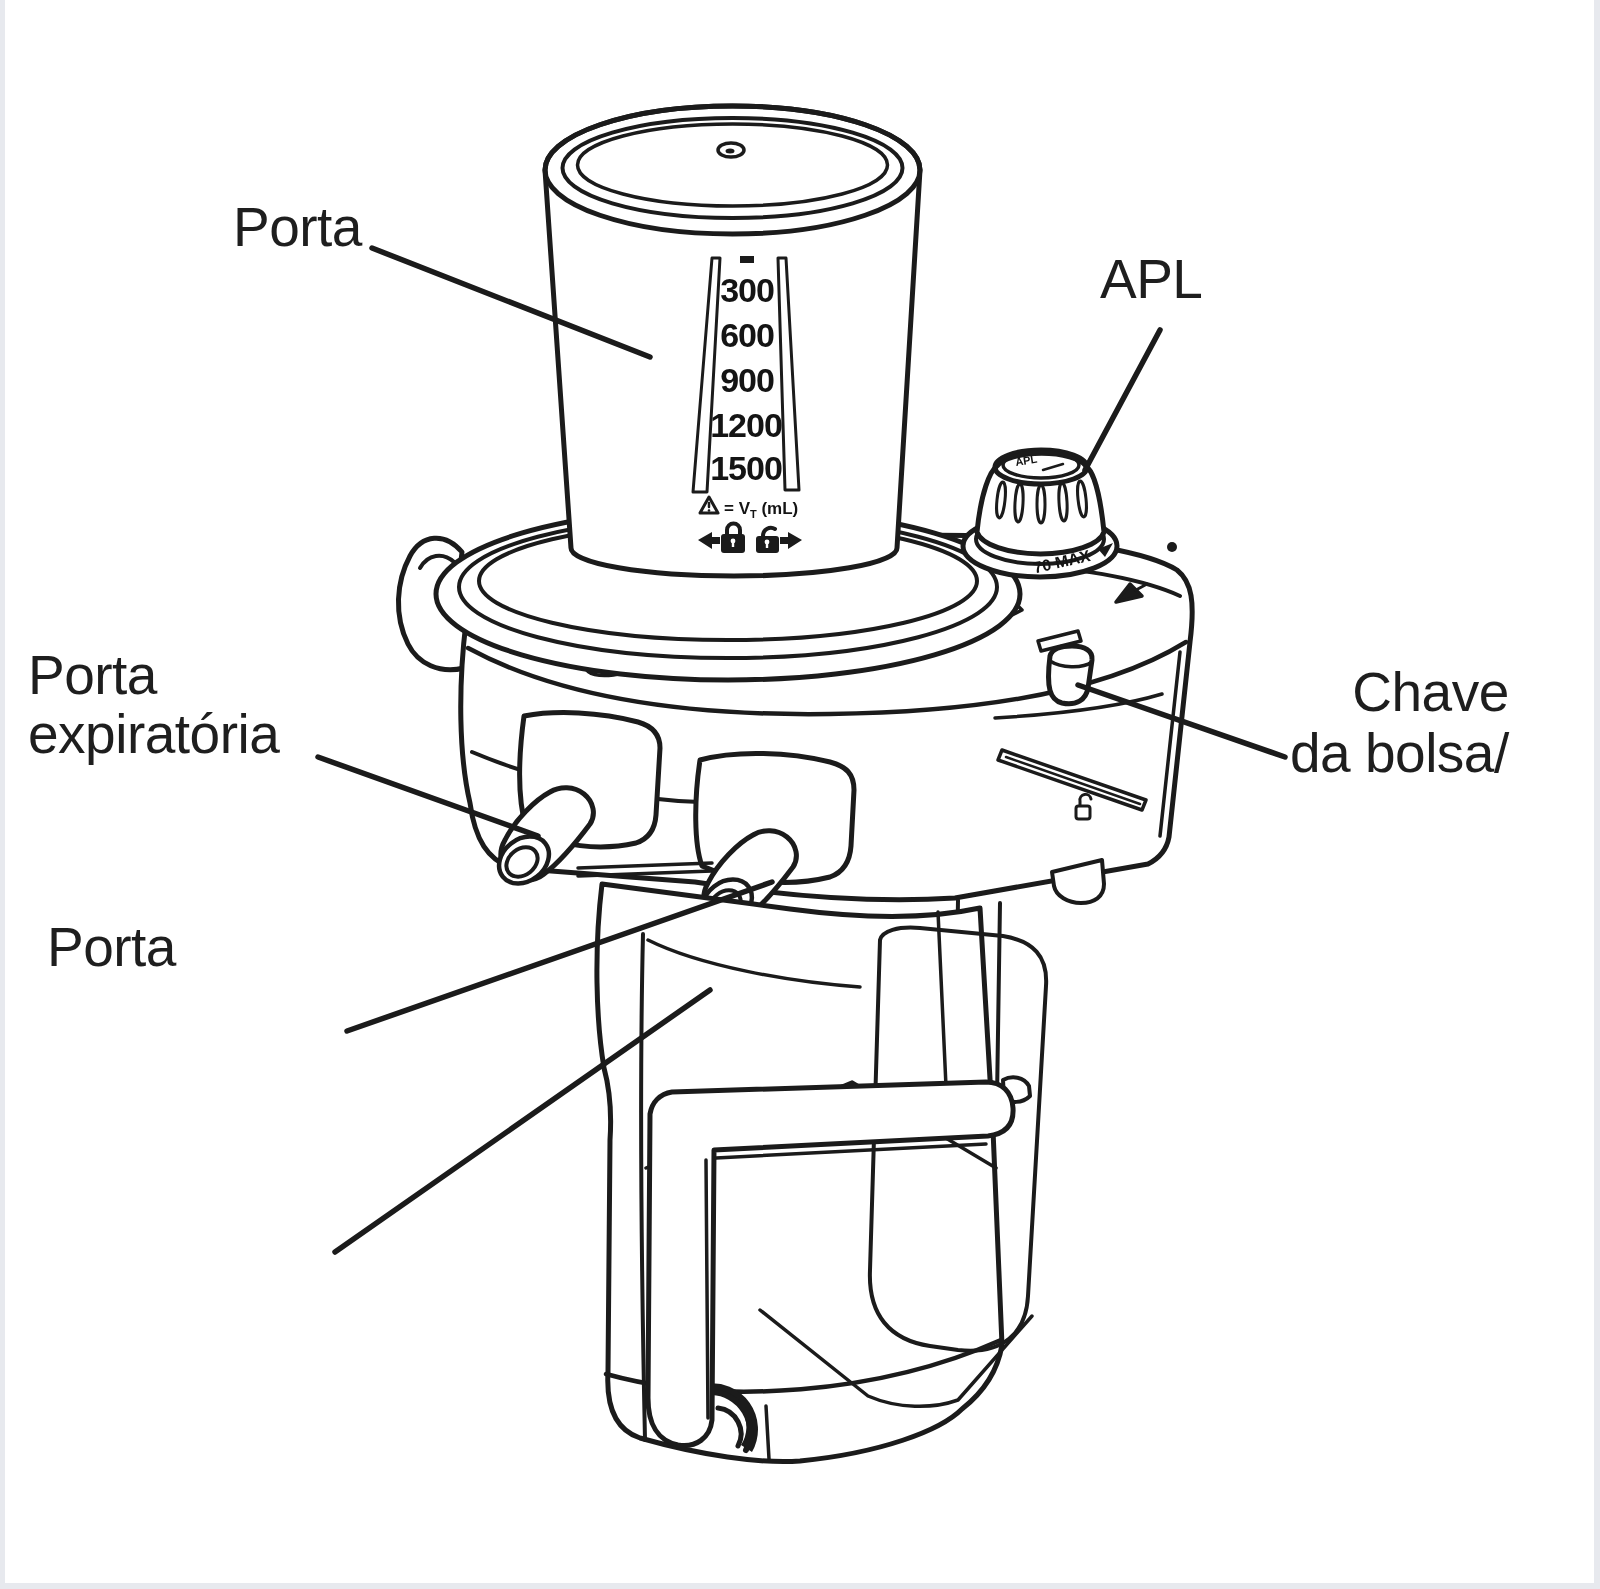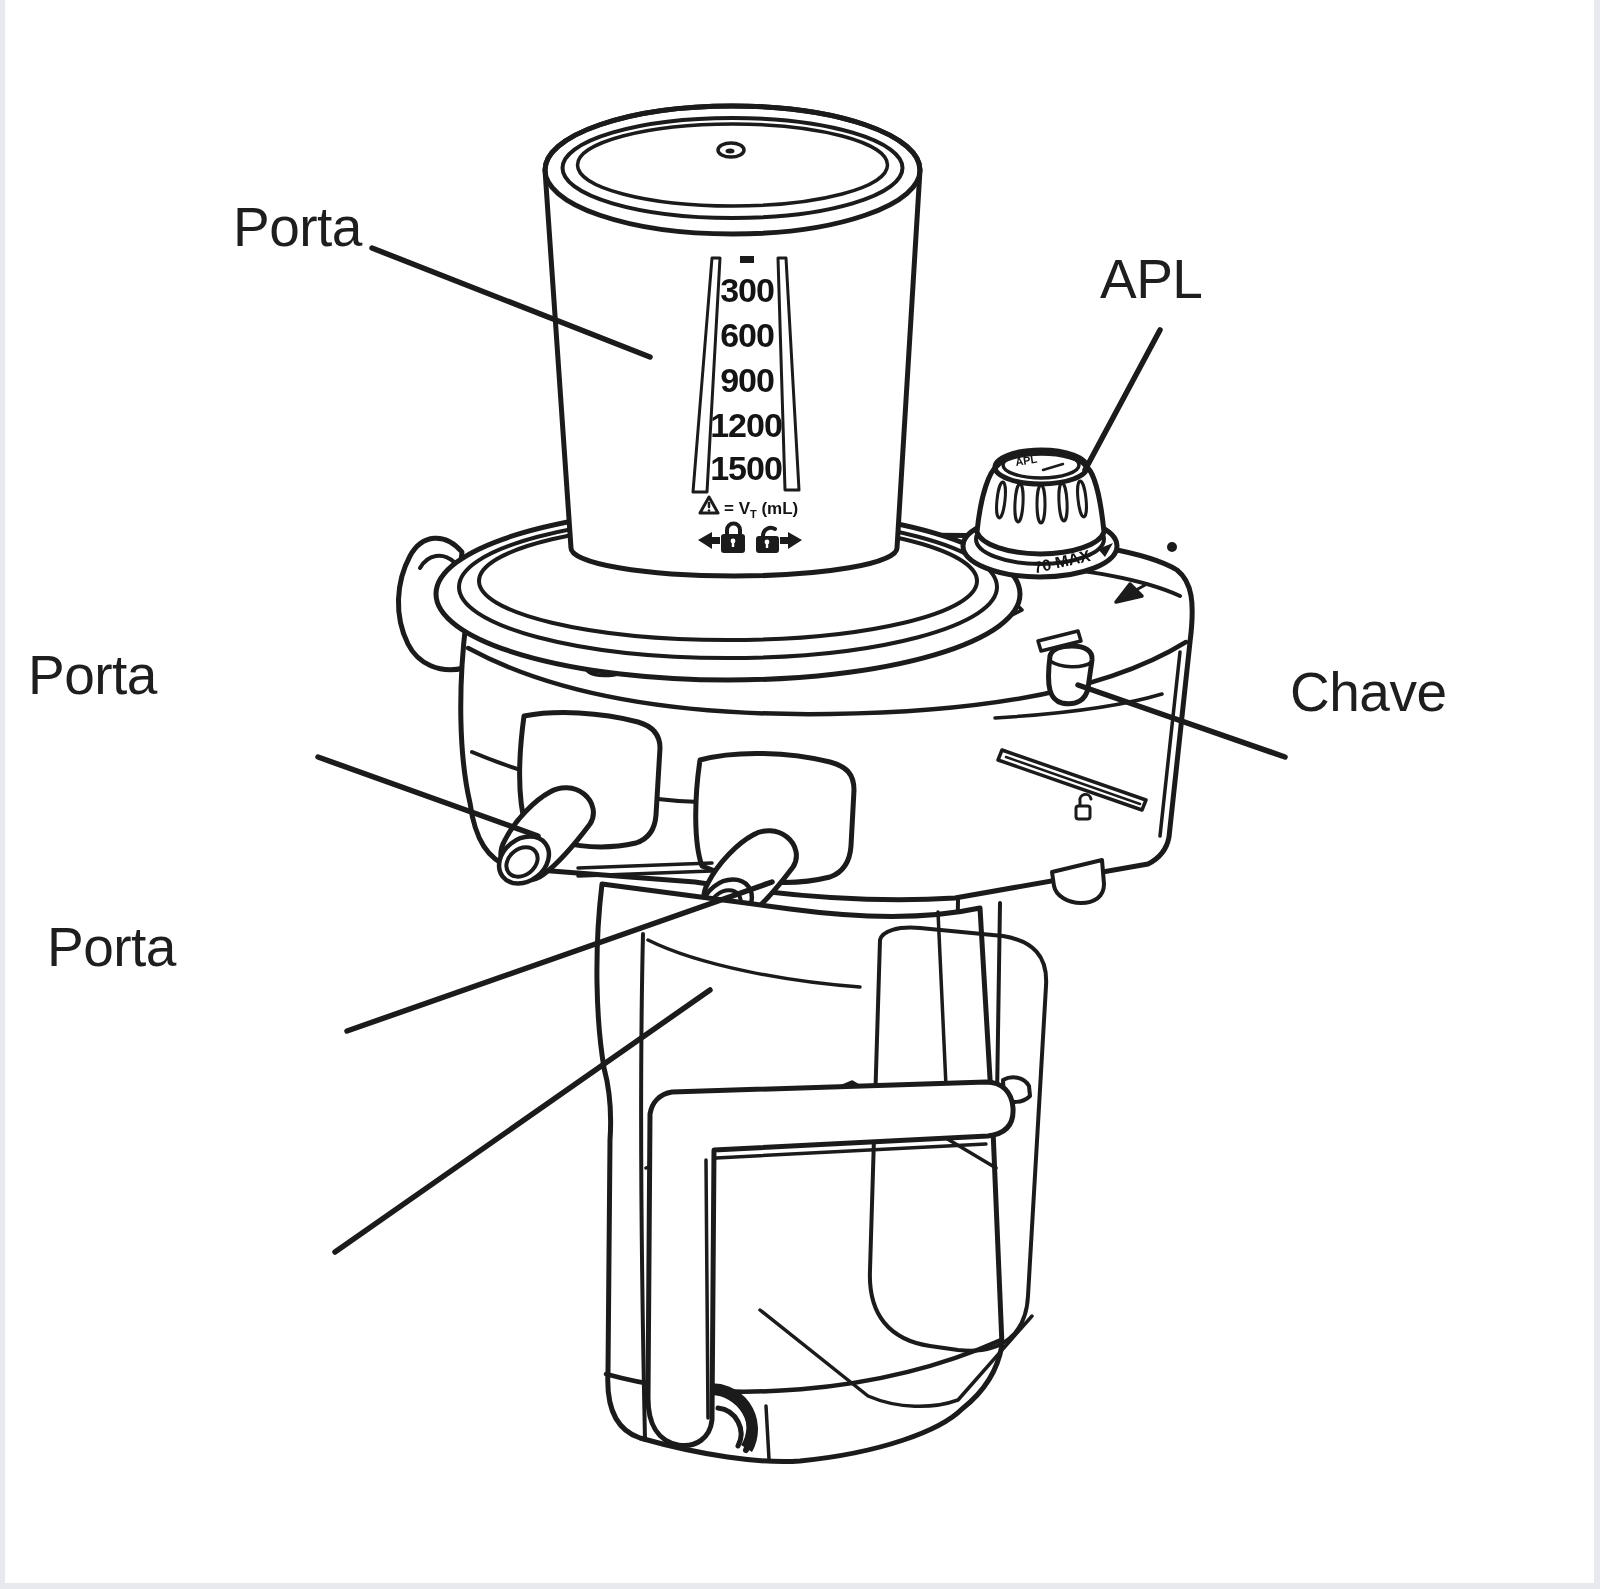--- a/index.html
+++ b/index.html
@@ -210,23 +210,25 @@
   <div class="callout" style="left:233px;top:198px">
     <span>Porta</span>
   </div>
 
   <div class="callout" style="left:1100px;top:250px">
     <span>APL</span>
   </div>
 
   <div class="callout" style="left:28px;top:646px">
     <div>Porta</div>
+    <div>expiratória</div>
   </div>
 
   <div class="callout" style="left:47px;top:918px">
     <div>Porta</div>
   </div>
 
 
   <div class="callout chave" style="left:1290px;top:662px">
     <div>Chave</div>
+    <div>da bolsa/</div>
   </div>
 </div>
 
 </body></html>

